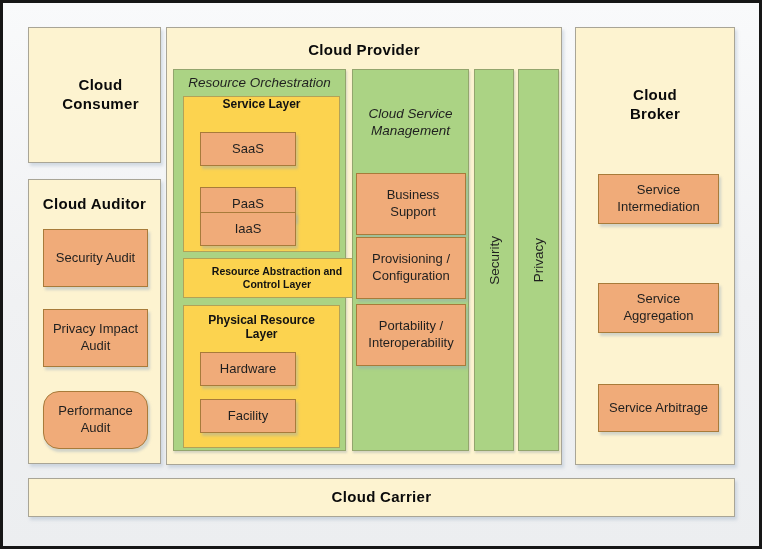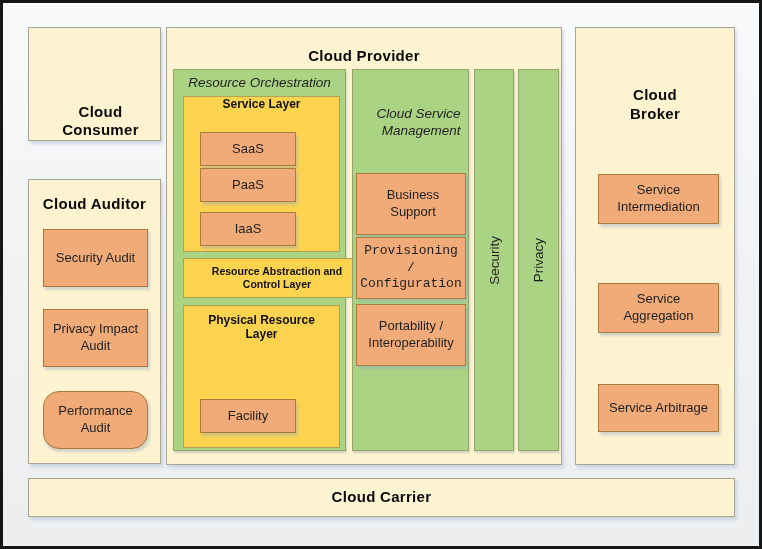--- a/index.html
+++ b/index.html
@@ -37,51 +37,51 @@
     box-shadow:1.5px 2.5px 2.5px rgba(145,165,190,.4);
     display:flex; align-items:center; justify-content:center;
     text-align:center; font-size:13px; line-height:1.3; color:#1f1f1f;
     padding:2px 4px;
   }
 
   .big-title { font-weight:bold; font-size:15px; letter-spacing:.3px; color:#0a0a0a; text-align:center; line-height:1.25; }
   .italic-label { font-style:italic; font-size:13.5px; text-align:center; color:#1f1f1f; line-height:1.25; }
   .layer-title { font-weight:bold; font-size:12px; text-align:center; color:#121212; line-height:1.2; }
 
-  #consumer { left:28px; top:27px; width:133px; height:114px; display:flex; align-items:flex-end; justify-content:center;padding-left:12px; }
+  #consumer { left:28px; top:27px; width:133px; height:136px; display:flex; align-items:center; justify-content:center;padding-left:12px; }
   #consumer .big-title { width:95px; }
 
   #auditor { left:28px; top:179px; width:133px; height:285px; }
   #auditor .big-title { margin-top:15px; }
   #auditor .orangeb { left:14px; width:105px; height:58px; }
   #aud-0 { top:49px; } #aud-1 { top:129px; } #aud-2 { top:211px;border-radius:16px; }
 
   #provider { left:166px; top:27px; width:396px; height:438px; }
-  #provider-title { margin-top:19px; }
+  #provider-title { margin-top:13px; }
 
   #orchestration { left:6px; top:41px; width:173px; height:382px; }
   #orch-label { margin-top:5px; }
 
   #service-layer { left:9px; top:26px; width:157px; height:156px; }
   #service-layer .layer-title { margin-top:0; }
   #service-layer .orangeb, #physical .orangeb { left:16px; width:96px; height:34px; }
-  #svc-0 { top:35px; } #svc-1 { top:71px; } #svc-2 { top:115px; }
+  #svc-0 { top:35px; } #svc-1 { top:90px; } #svc-2 { top:115px; }
 
   #racl { left:9px; top:188px; width:188px; height:40px; display:flex; align-items:center; justify-content:center; }
   #racl .layer-title { font-size:10.5px; width:150px; }
 
   #physical { left:9px; top:235px; width:157px; height:143px; }
   #physical .layer-title { margin:7px auto 0; width:120px; }
   #phy-0 { top:46px; height:38px; } #phy-1 { top:93px; height:38px; }
 
   #csm { left:185px; top:41px; width:117px; height:382px; }
-  #csm-label { margin:36px auto 4px; width:100px;text-align:right; }
+  #csm-label { margin:36px auto 4px; width:100px; }
   #csm .orangeb { left:3px; width:110px; height:62px; }
   #csm-0 { top:103px; padding-left:16px; padding-right:12px; }
-  #csm-1 { top:167px;font-family:Liberation Mono, monospace; }
+  #csm-1 { top:167px; }
   #csm-2 { top:234px; }
 
   .vbar { display:flex; align-items:center; justify-content:center; }
   .vbar span { writing-mode:vertical-rl; transform:rotate(180deg); font-size:13.5px; color:#1f1f1f; }
   #security-bar { left:307px; top:41px; width:40px; height:382px; }
   #privacy-bar  { left:351px; top:41px; width:41px; height:382px; }
 
   #broker { left:575px; top:27px; width:160px; height:438px; }
   #broker .big-title { margin:58px auto 0; width:90px; }
   #broker .orangeb { left:22px; width:121px; }
@@ -117,20 +117,21 @@
       <div class="orangeb" id="svc-1">PaaS</div>
       <div class="orangeb" id="svc-2">IaaS</div>
     </div>
 
     <div class="yellowp" id="racl">
       <div class="layer-title">Resource Abstraction and Control Layer</div>
     </div>
 
     <div class="yellowp" id="physical">
       <div class="layer-title">Physical Resource Layer</div>
+      <div class="orangeb" id="phy-0">Hardware</div>
       <div class="orangeb" id="phy-1">Facility</div>
     </div>
   </div>
 
   <div class="greenp" id="csm">
     <div class="italic-label" id="csm-label">Cloud Service Management</div>
     <div class="orangeb" id="csm-0">Business Support</div>
     <div class="orangeb" id="csm-1">Provisioning / Configuration</div>
     <div class="orangeb" id="csm-2">Portability / Interoperability</div>
   </div>

